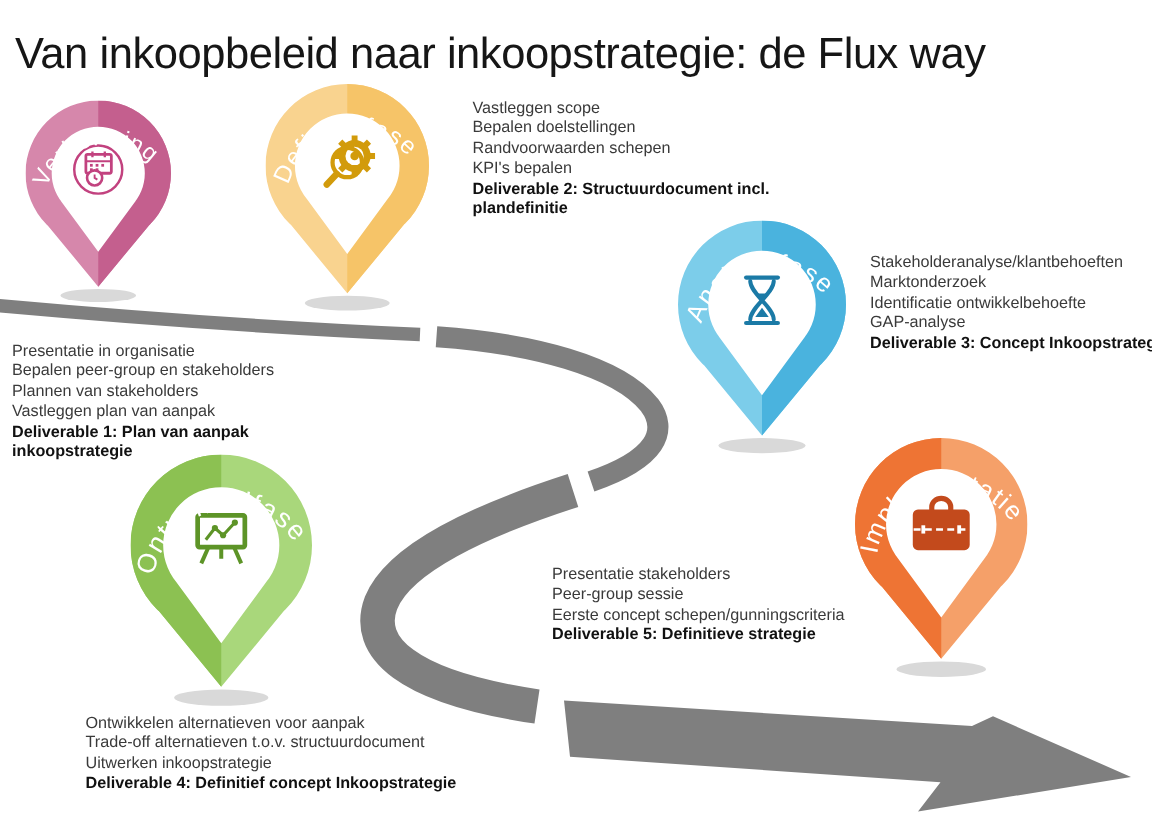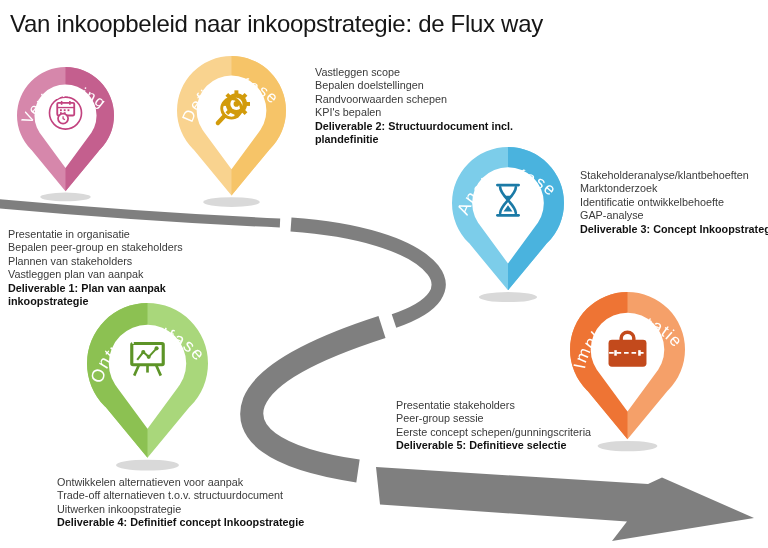--- a/index.html
+++ b/index.html
@@ -1,35 +1,35 @@
 <!DOCTYPE html>
 <html><head>
 <meta charset="utf-8">
 <style>
   html,body{margin:0;padding:0;background:#fff;}
   #canvas{position:relative;width:768px;height:548px;background:#fff;overflow:hidden;
           font-family:"Liberation Sans",sans-serif;}
-  .title{position:absolute;left:10px;top:10px;font-size:24px;letter-spacing:-0.3px;
+  .title{position:absolute;left:10px;top:20px;font-size:29px;letter-spacing:-0.3px;
          color:#161616;white-space:nowrap;}
   .road-svg{position:absolute;left:0;top:0;z-index:1;}
   .pin{position:absolute;z-index:2;}
   .pin-label{fill:#fff;font-family:"Liberation Sans",sans-serif;letter-spacing:0.8px;}
   .txt{position:absolute;z-index:3;font-size:10.8px;line-height:13.4px;color:#3a3a3a;}
   .txt .deliv{font-weight:bold;color:#111;}
   
   #pin-verkenning{left:17px;top:67px;width:97px;height:135.8px;}
   #pin-definitiefase{left:177px;top:56px;width:109px;height:152.6px;}
   #pin-analysefase{left:452px;top:147px;width:112px;height:156.8px;}
   #pin-ontwikkelfase{left:87px;top:303px;width:121px;height:169.4px;}
   #pin-implementatie{left:570px;top:292px;width:115px;height:161px;}
   
   #txt-definitiefase{left:315px;top:66px;width:212px;}
   #txt-analysefase{left:580px;top:169px;width:200px;}
   #txt-verkenning{left:8px;top:228px;width:205px;}
-  #txt-implementatie{left:368px;top:399px;width:220px;margin-left:28px;}
+  #txt-implementatie{left:368px;top:377px;width:220px;}
   #txt-ontwikkelfase{left:57px;top:476px;width:265px;}
 </style>
 </head>
 <body>
 
 <div id="canvas">
 
   <div class="title">Van inkoopbeleid naar inkoopstrategie: de Flux way</div>
 
   <svg class="road-svg" width="768" height="548" viewBox="0 0 768 548">
@@ -205,16 +205,16 @@
     <div>Ontwikkelen alternatieven voor aanpak</div>
     <div>Trade-off alternatieven t.o.v. structuurdocument</div>
     <div>Uitwerken inkoopstrategie</div>
     <div class="deliv">Deliverable 4: Definitief concept Inkoopstrategie</div>
   </div>
 
   <div id="txt-implementatie" class="txt">
     <div>Presentatie stakeholders</div>
     <div>Peer-group sessie</div>
     <div>Eerste concept schepen/gunningscriteria</div>
-    <div class="deliv">Deliverable 5: Definitieve selectie</div>
+    <div class="deliv">Deliverable 5: Definitieve strategie</div>
   </div>
 
 </div>
 
 </body></html>

